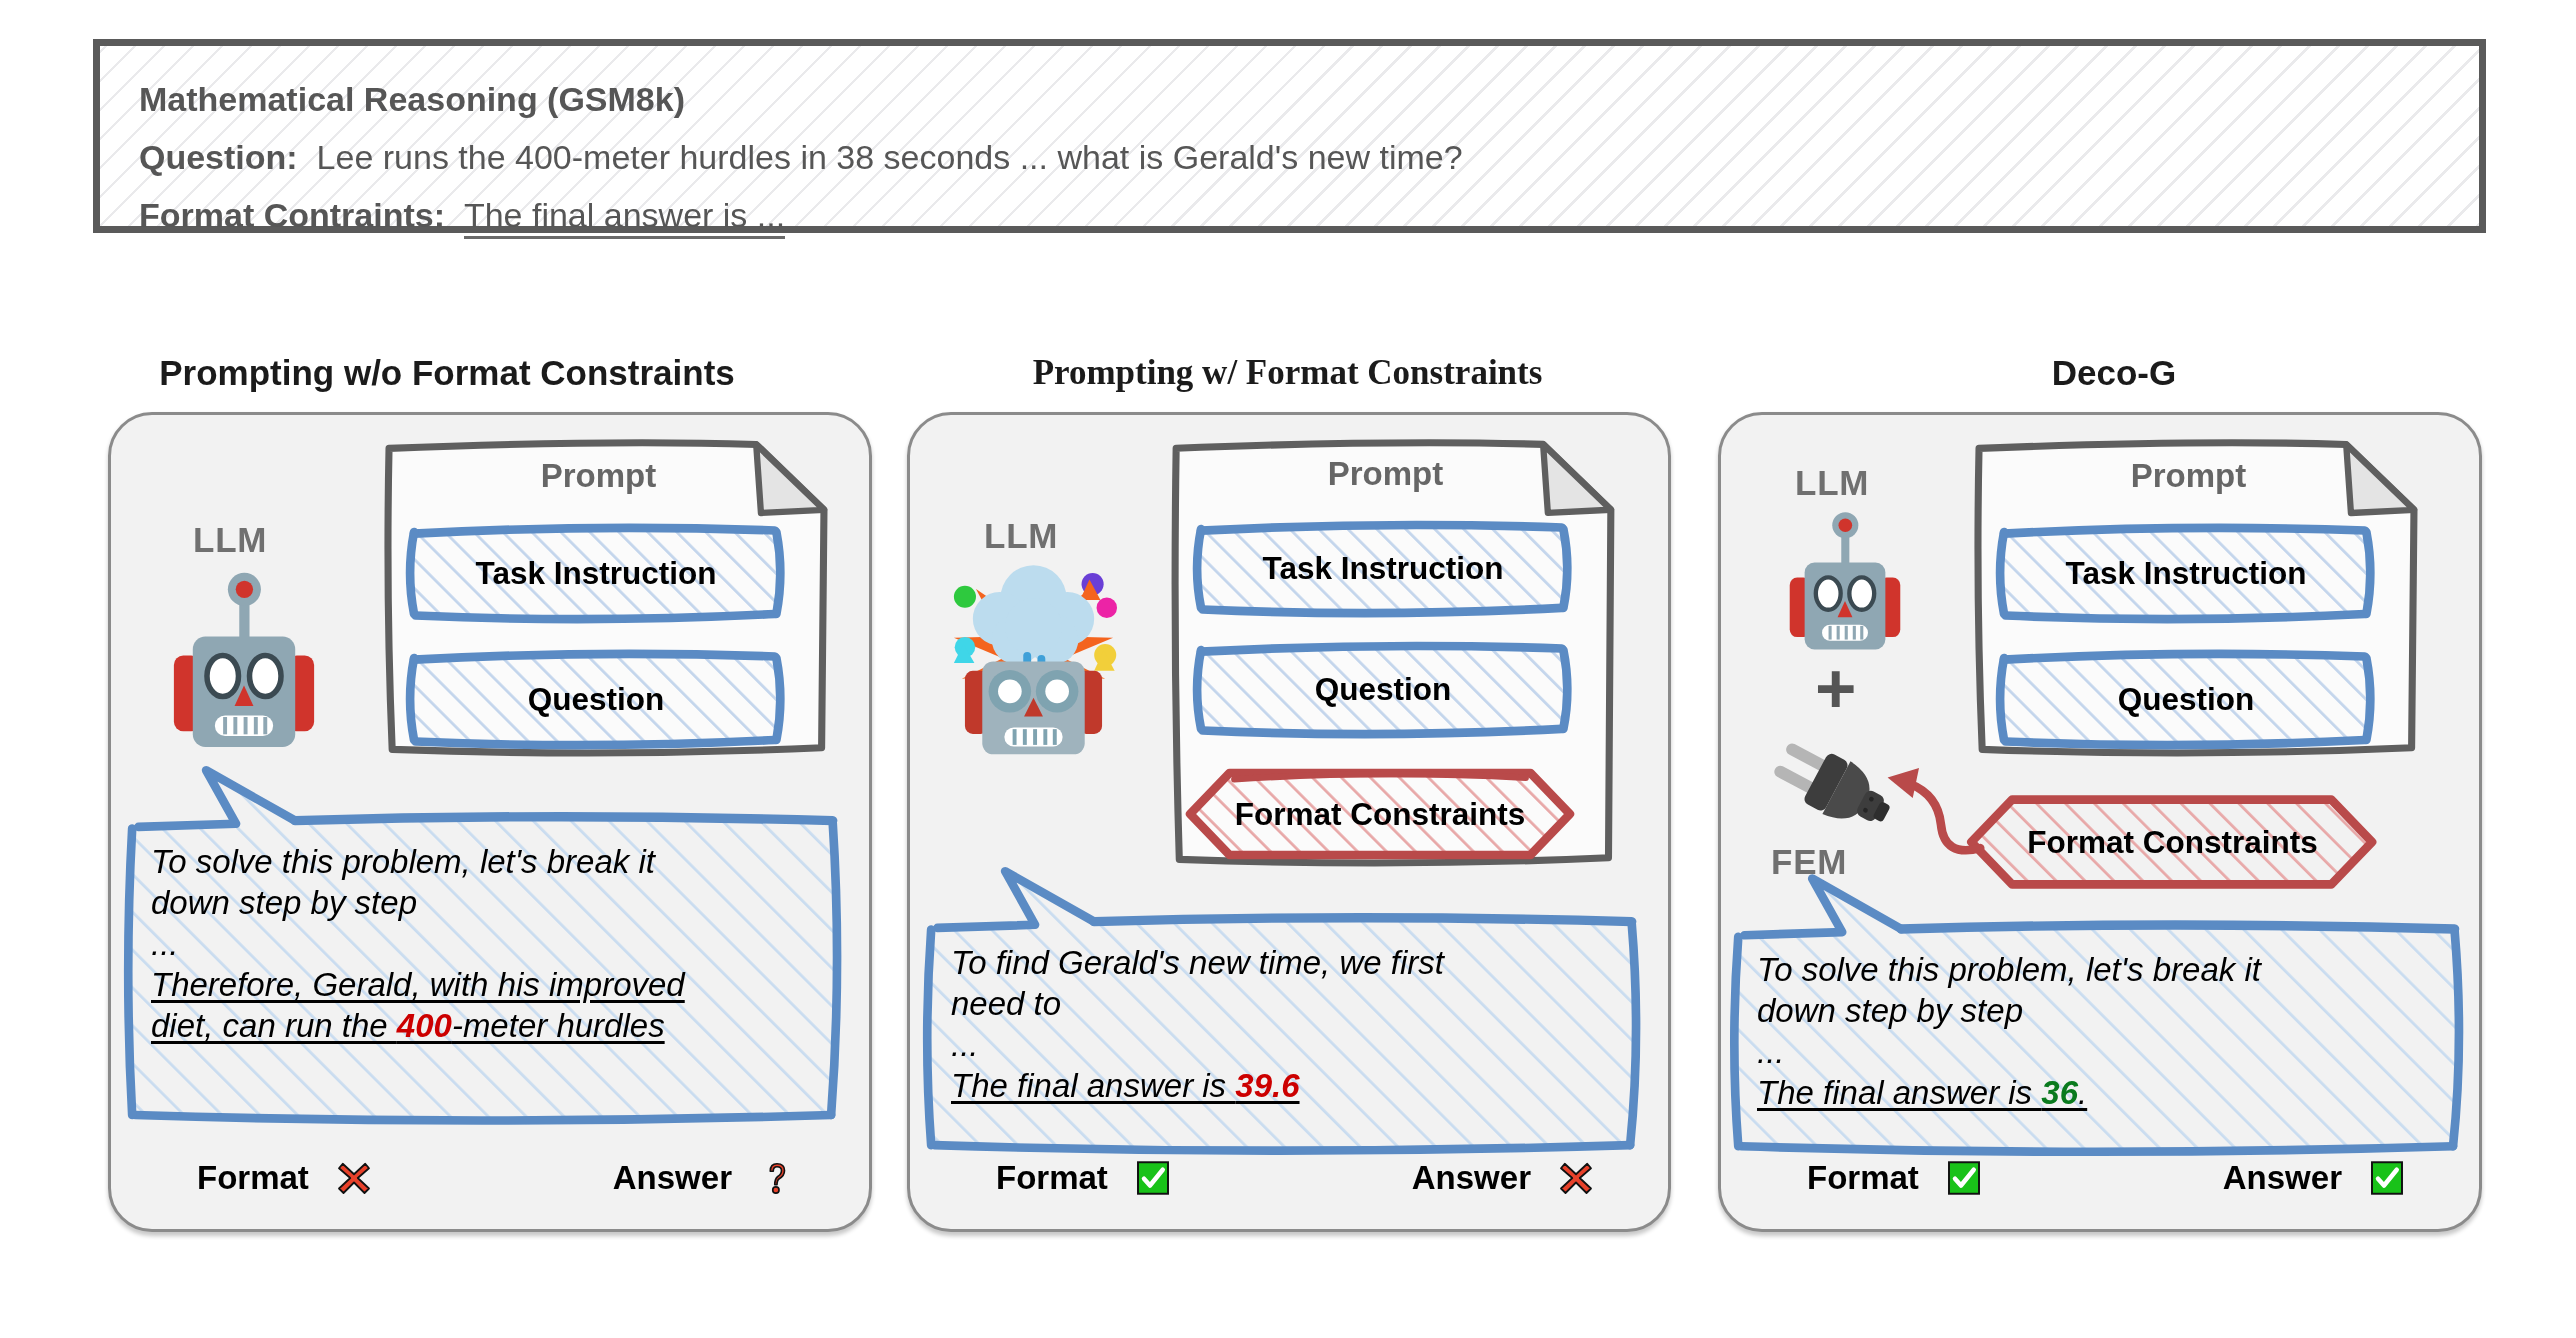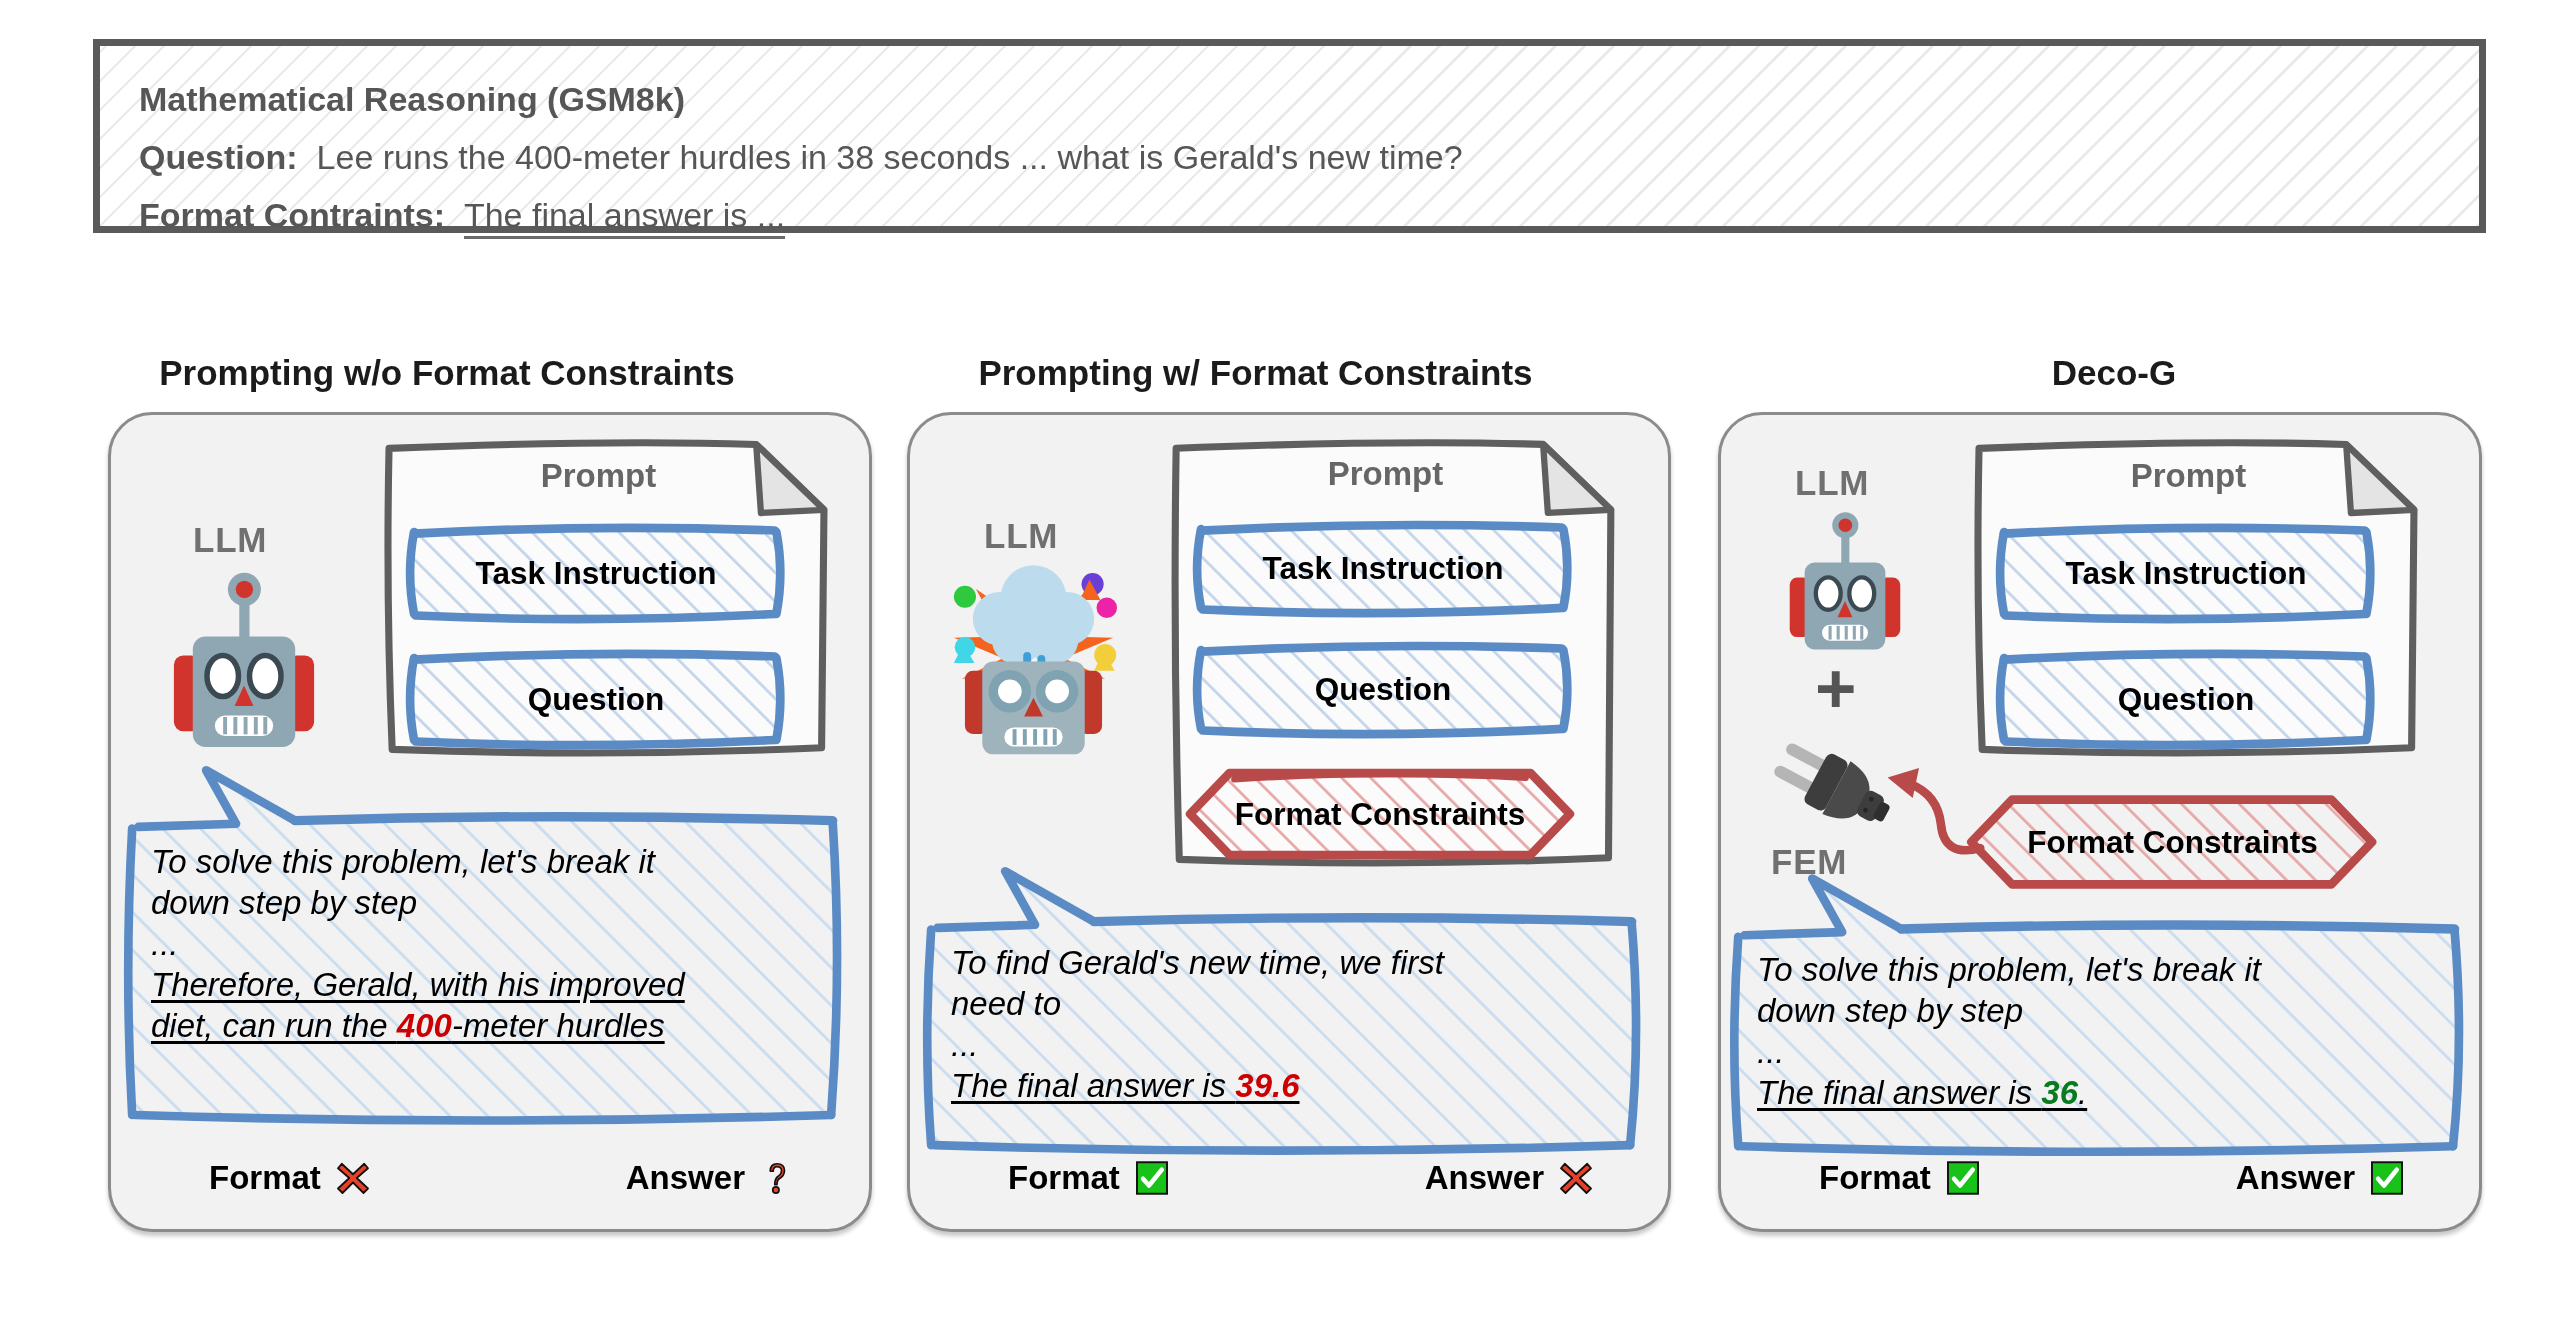--- a/index.html
+++ b/index.html
@@ -40,21 +40,21 @@
   }
 
   
   .panel-title{
     position:absolute;
     font-size:35px; font-weight:bold; color:#1b1b1b;
     white-space:nowrap;
     text-align:center;
   }
   #title-1{ left:0px;    top:353px; width:894px; }
-  #title-2{ left:862px; top:353px; width:787px; }
+  #title-2{ left:894px; top:353px; width:787px;font-family:Liberation Serif, serif; }
   #title-3{ left:1681px; top:353px; width:866px; }
 
   
   .panel-card{
     position:absolute;
     background:#f2f2f2;
     border:3.1px solid #8b8b8b;
     border-radius:44px;
     box-shadow:0 3.9px 4.7px rgba(0,0,0,.22);
   }
@@ -108,21 +108,21 @@
     position:absolute;
     font-size:33px; font-style:italic; color:#000;
     line-height:41px;
   }
   .bubble-text .u{ text-decoration:underline; text-underline-offset:3.9px; }
   .bubble-text .red{ color:#cc0000; font-weight:bold; font-style:italic; }
   .bubble-text .green{ color:#0a7a1e; font-weight:bold; font-style:italic; }
 
   
   .status-row{ position:absolute; display:flex; align-items:center; }
-  .status-item{ display:flex; align-items:center; gap:14px;margin-left:12px; }
+  .status-item{ display:flex; align-items:center; gap:27px; }
   .status-label{ font-size:33px; font-weight:bold; color:#000; }
   .status-icon{ width:36px; height:36px; display:inline-block; }
 
   .gap-sep{ display:inline-block; }
 </style>
 </head>
 <body>
 
 <div id="header-box">
   <div class="hdr-line">

